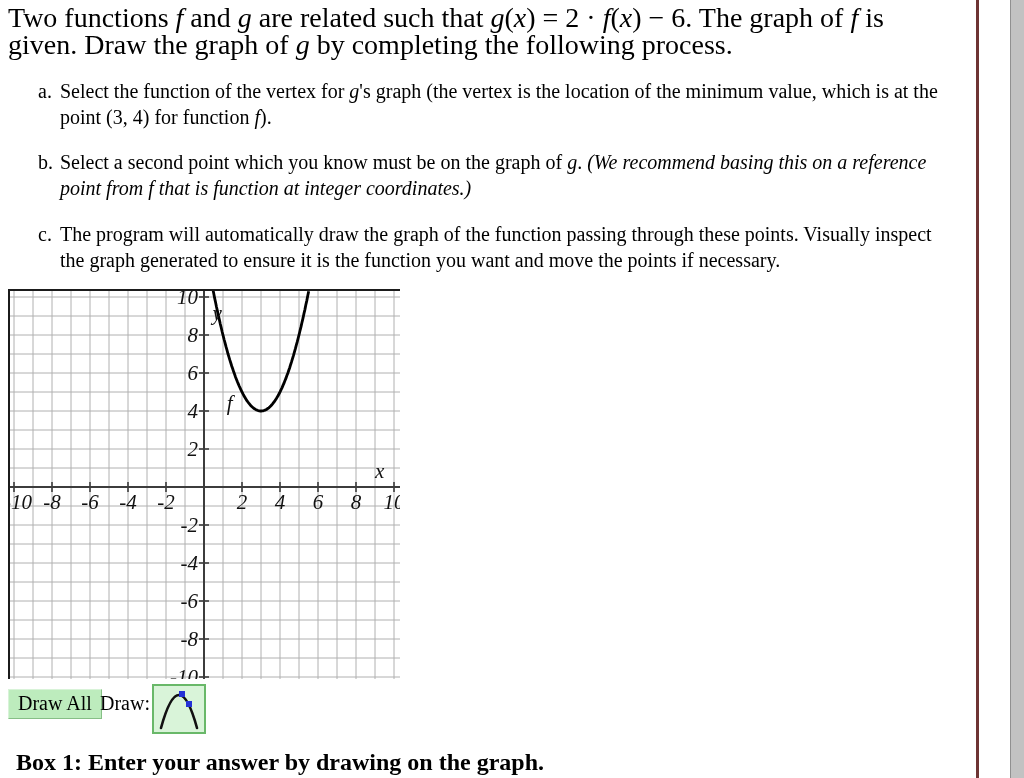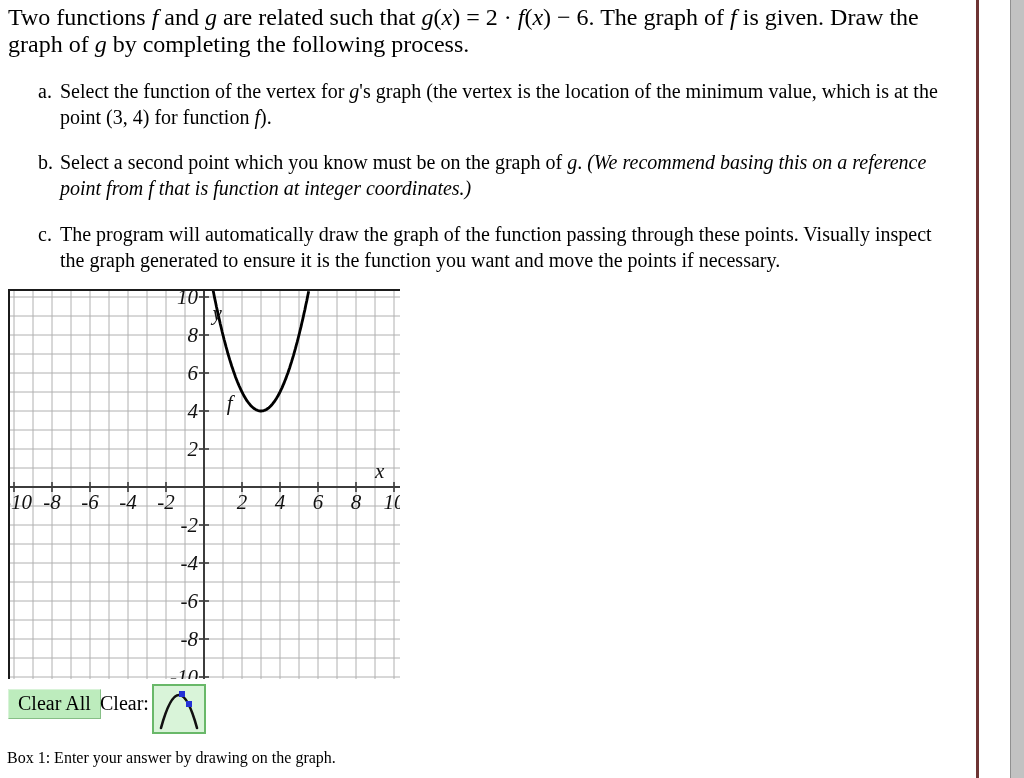--- a/index.html
+++ b/index.html
@@ -1,21 +1,21 @@
 <!DOCTYPE html>
 <html><head>
 <meta charset="utf-8">
 <style>
   * { margin:0; padding:0; box-sizing:border-box; }
   html,body { width:1024px; height:778px; background:#ffffff; overflow:hidden;
               font-family:"Liberation Serif", serif; color:#000; }
   .abs { position:absolute; }
 
   
-  #intro { left:8px; top:4px; width:932px; font-size:24px; line-height:27px; }
+  #intro { left:8px; top:4px; width:932px; font-size:28px; line-height:27px; }
   .item  { left:38px; right:72px; display:flex; font-size:20px; line-height:26px; }
   #item-a { top:78px; } #item-b { top:149px; } #item-c { top:221px; }
   .marker { width:22px; flex:none; }
   .itext  { flex:1; }
   .it { font-style:italic; }
 
   
   #graph-box { left:8px; top:289px; width:392px; height:390px;
                border-left:2px solid #1b1b1b; border-top:2px solid #1b1b1b;
                overflow:hidden; background:#fff; }
@@ -26,21 +26,21 @@
   
   #clear-all { left:8px; top:689px; font-family:"Liberation Serif", serif;
                font-size:20px; padding:2px 9px 3px 9px; background:#bdecbd;
                border:1px solid; border-color:#d8f3d8 #86bf86 #86bf86 #d8f3d8;
                color:#000; cursor:pointer; }
   #draw-label { left:100px; top:692px; font-size:20px; }
   #draw-btn { left:152px; top:684px; width:54px; height:50px; background:#d9f4d9;
               border:2px solid #69b869; padding:2px 2px; cursor:pointer; }
   #draw-btn svg { display:block; }
 
-  #box1 { left:7px; top:749px; font-size:16px; }
+  #box1 { left:16px; top:749px; font-size:24px;font-weight:bold; }
 
   
   #edge-rule { left:976px; top:0; width:3px; height:778px; background:#6e3434; }
   #scrollbar { left:1010px; top:0; width:14px; height:778px; background:#c2c2c2;
                border-left:1px solid #909090; }
 </style>
 </head>
 <body>
 
 <p id="intro" class="abs"><span>Two functions </span><span class="it">f</span><span> and </span><span class="it">g</span><span> are related such that </span><span class="it">g</span><span>(</span><span class="it">x</span><span>) = 2 · </span><span class="it">f</span><span>(</span><span class="it">x</span><span>) − 6. The graph of </span><span class="it">f</span><span> is given. Draw the graph of </span><span class="it">g</span><span> by completing the following process.</span></p>
@@ -146,23 +146,23 @@
       <text x="188" y="355" text-anchor="end" class="ticklab">-8</text>
       <line x1="189" y1="386" x2="199" y2="386" stroke="#3c3c3c" stroke-width="1.6"></line>
       <text x="188" y="393" text-anchor="end" class="ticklab">-10</text>
       <path d="M202.7,-2.5L203.7,2.2L204.6,6.9L205.6,11.5L206.5,16.0L207.5,20.4L208.4,24.7L209.4,28.9L210.3,33.0L211.3,37.0L212.2,41.0L213.2,44.8L214.1,48.5L215.1,52.2L216.0,55.7L217.0,59.1L217.9,62.5L218.9,65.8L219.8,68.9L220.8,72.0L221.7,75.0L222.7,77.8L223.6,80.6L224.6,83.3L225.5,85.9L226.5,88.4L227.4,90.8L228.4,93.1L229.3,95.3L230.3,97.4L231.2,99.5L232.2,101.4L233.1,103.2L234.1,105.0L235.0,106.6L236.0,108.2L236.9,109.6L237.9,111.0L238.8,112.2L239.8,113.4L240.7,114.5L241.7,115.4L242.6,116.3L243.6,117.1L244.5,117.8L245.5,118.4L246.4,118.9L247.4,119.3L248.3,119.6L249.3,119.8L250.2,120.0L251.2,120.0L252.1,119.9L253.1,119.8L254.0,119.5L255.0,119.2L255.9,118.7L256.9,118.2L257.8,117.5L258.8,116.8L259.7,116.0L260.7,115.1L261.6,114.0L262.6,112.9L263.5,111.7L264.5,110.4L265.4,109.0L266.4,107.5L267.3,105.9L268.3,104.3L269.2,102.5L270.2,100.6L271.1,98.6L272.1,96.6L273.0,94.4L274.0,92.2L274.9,89.8L275.9,87.4L276.8,84.8L277.8,82.2L278.7,79.5L279.7,76.7L280.6,73.7L281.6,70.7L282.5,67.6L283.5,64.4L284.4,61.1L285.4,57.7L286.3,54.2L287.3,50.7L288.2,47.0L289.2,43.2L290.1,39.3L291.1,35.4L292.0,31.3L293.0,27.2L293.9,22.9L294.9,18.6L295.8,14.1L296.8,9.6L297.7,5.0L298.7,0.3" fill="none" stroke="#000000" stroke-width="2.8"></path>
       <text x="216.8" y="119.05" class="axlab">f</text>
       <text x="365" y="187.45" class="axlab">x</text>
       <text x="202.55" y="28.799999999999983" class="axlab">y</text>
     </svg>
 </div>
 
-<button id="clear-all" class="abs">Clear All</button>
+<button id="clear-all" class="abs">Draw All</button>
 
-<span id="draw-label" class="abs">Clear:</span>
+<span id="draw-label" class="abs">Draw:</span>
 
 <button id="draw-btn" class="abs">
   <svg width="46" height="42" viewBox="0 0 46 42" xmlns="http://www.w3.org/2000/svg">
     <path d="M5,40 Q23,-26 41,40" fill="none" stroke="#111" stroke-width="2.6" stroke-linecap="round"></path>
     <rect x="23" y="3" width="6" height="6" fill="#2431d6"></rect>
     <rect x="30" y="13" width="6" height="6" fill="#2431d6"></rect>
   </svg>
 </button>
 
 <p id="box1" class="abs">Box 1: Enter your answer by drawing on the graph.</p>

